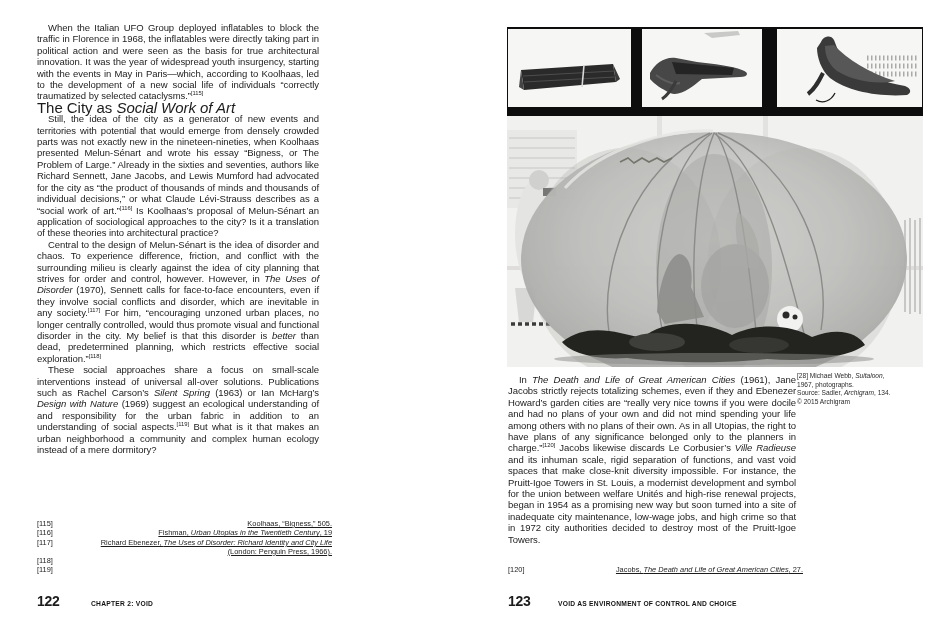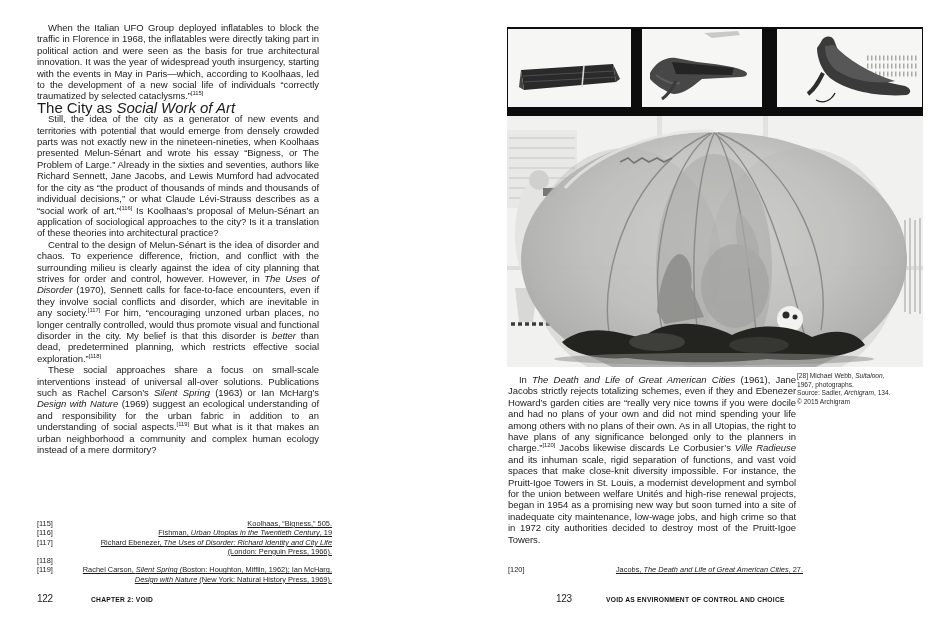--- a/index.html
+++ b/index.html
@@ -27,22 +27,22 @@
     margin:21px 0 10px 35px;text-indent:0 !important;
     font-size:15px;text-align:left;
   }
 
   .footnotes{position:absolute;font-size:7.4px;line-height:9.3px;letter-spacing:0;}
   .fn-row{display:flex;}
   .fn-num{flex:0 0 35px;width:35px;}
   .fn-text{flex:1;text-align:right;text-decoration:underline;}
 
   .page-footer{position:absolute;display:flex;align-items:baseline;}
-  .page-num{font-size:10px;font-weight:normal;letter-spacing:-0.3px;flex:0 0 54px;width:54px;}
-  #page-right .page-num{flex:0 0 50px;width:50px;margin-left:48px;}
+  .page-num{font-size:14px;font-weight:bold;letter-spacing:-0.3px;flex:0 0 54px;width:54px;}
+  #page-right .page-num{flex:0 0 50px;width:50px;}
   .footer-label{font-size:6.7px;font-weight:bold;letter-spacing:0.25px;color:#111;}
 
   .figure{position:absolute;left:39px;top:27px;width:416px;}
   .figure-strip{width:416px;height:89px;background:#0d0d0d;}
   .figure-main{width:416px;height:251px;}
   .figure svg{display:block;}
 
   .caption{
     position:absolute;left:329px;top:372px;width:120px;
     font-size:6.6px;line-height:8.7px;color:#2a2a2a;text-align:left;
@@ -72,21 +72,20 @@
     </div>
     <div class="fn-row">
       <span class="fn-num">[117]</span>
       <span class="fn-text"><span>Richard Ebenezer, </span><i>The Uses of Disorder: Richard Identity and City Life</i><span> (London: Penguin Press, 1966).</span></span>
     </div>
     <div class="fn-row">
       <span class="fn-num">[118]</span>
     </div>
     <div class="fn-row">
       <span class="fn-num">[119]</span>
-      <span class="fn-text"><span>Rachel Carson, </span><i>Silent Spring</i><span> (Boston: Houghton, Mifflin, 1962); Ian McHarg, </span><i>Design with Nature</i><span> (New York: Natural History Press, 1969).</span></span>
     </div>
   </div>
 
   <div class="page-footer" style="left:37px;top:593px;">
     <span class="page-num">122</span>
     <span class="footer-label">CHAPTER 2: VOID</span>
   </div>
 </div>
 
 <div class="page" id="page-right">

